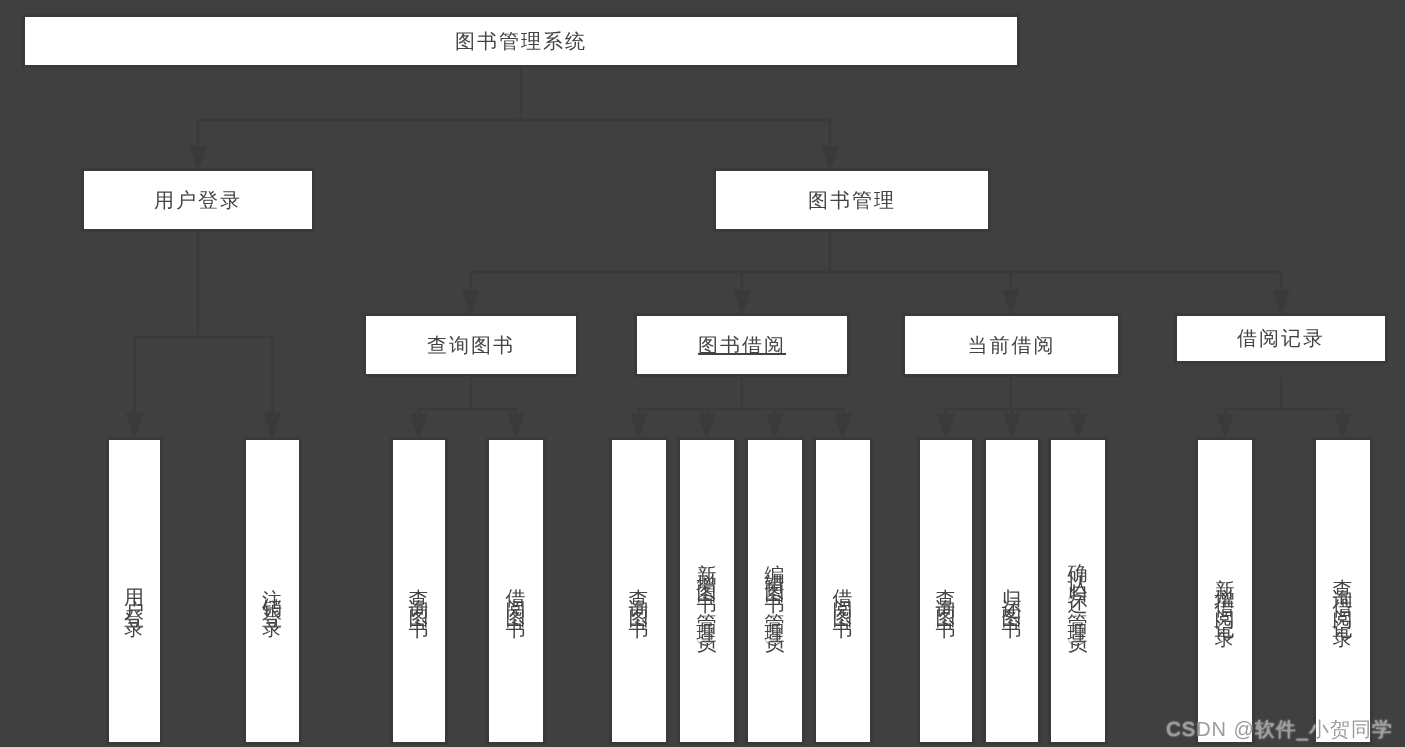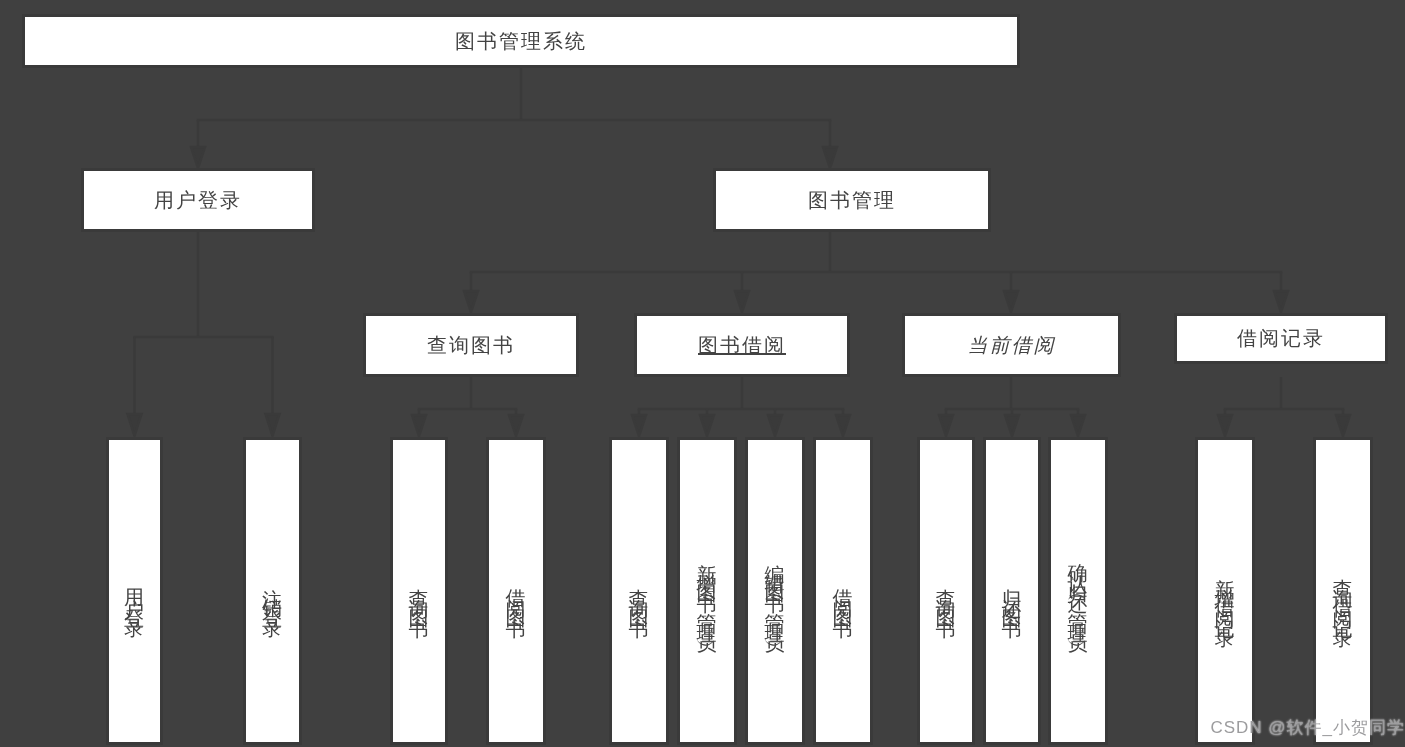--- a/index.html
+++ b/index.html
@@ -28,25 +28,25 @@
   }
   .vnode {
     writing-mode: vertical-rl;
     text-orientation: mixed;
     letter-spacing: 10px;
     line-height: 1;
     padding-top: 4px;
   }
   .watermark {
     position: absolute;
-    right: 0;
+    right: 12px;
     top: 716px;
     z-index: 3;
     color: #9c9c9e;
-    font-size: 17px;
+    font-size: 20px;
     letter-spacing: 1px;
     text-shadow: 0 0 2px #ffffff;
   }
 </style>
 </head>
 <body>
 
 <div class="stage">
 
   <svg class="wires" width="1405" height="747" viewBox="0 0 1405 747">
@@ -127,21 +127,21 @@
     </g>
   </svg>
 
   <div class="node" style="left:22px; top:14px; width:998px; height:54px;">图书管理系统</div>
 
   <div class="node" style="left:81px; top:168px; width:234px; height:64px;">用户登录</div>
   <div class="node" style="left:713px; top:168px; width:278px; height:64px;">图书管理</div>
 
   <div class="node" style="left:363px; top:313px; width:216px; height:64px;">查询图书</div>
   <div class="node" style="left:634px; top:313px; width:216px; height:64px;text-decoration:underline;">图书借阅</div>
-  <div class="node" style="left:902px; top:313px; width:219px; height:64px;font-style:italic;">当前借阅</div>
+  <div class="node" style="left:902px; top:313px; width:219px; height:64px;">当前借阅</div>
   <div class="node" style="left:1174px; top:313px; width:214px; height:51px;">借阅记录</div>
 
   <div class="node vnode" style="left:106px; top:437px; width:57px; height:308px;">用户登录</div>
   <div class="node vnode" style="left:243px; top:437px; width:59px; height:308px;">注销登录</div>
 
   <div class="node vnode" style="left:390px; top:437px; width:58px; height:308px;">查询图书</div>
   <div class="node vnode" style="left:486px; top:437px; width:60px; height:308px;">借阅图书</div>
 
   <div class="node vnode" style="left:609px; top:437px; width:60px; height:308px;">查询图书</div>
   <div class="node vnode" style="left:677px; top:437px; width:60px; height:308px;">新增图书（管理员）</div>

